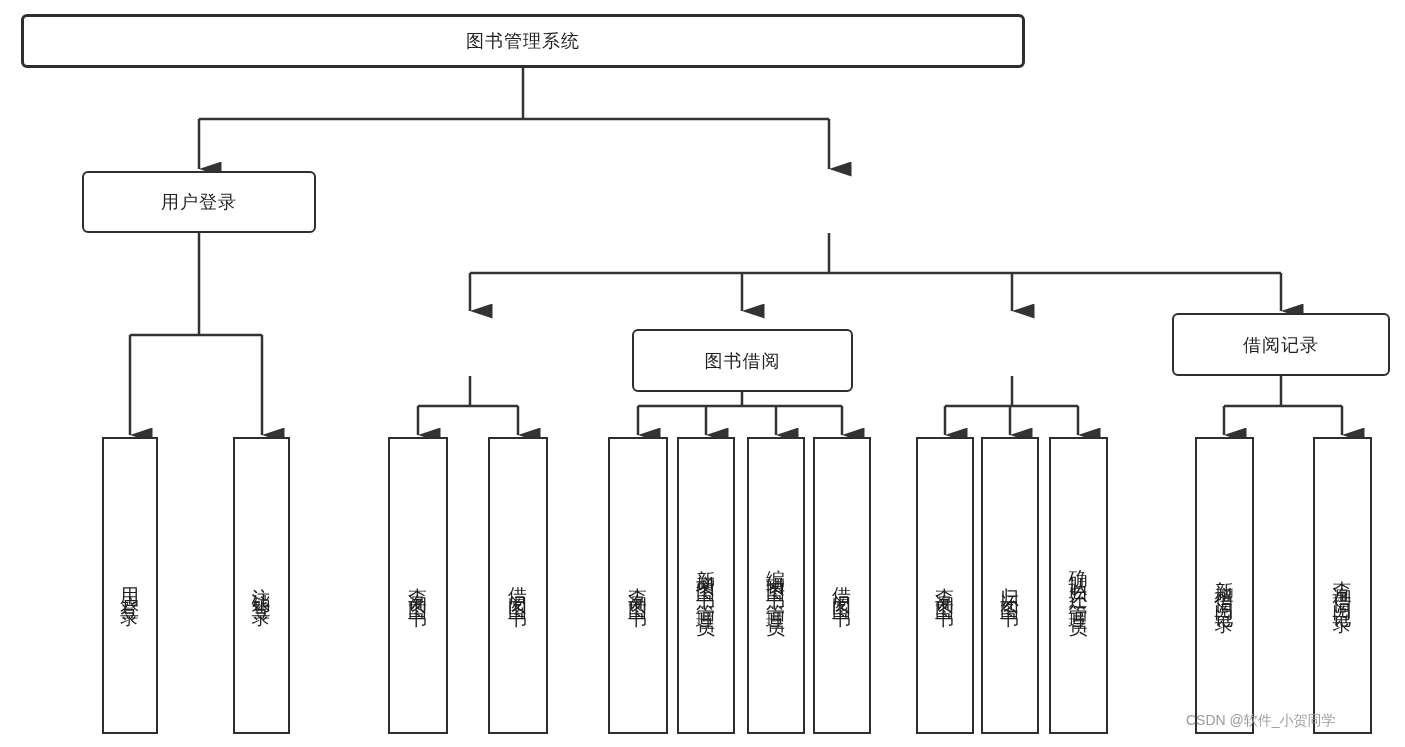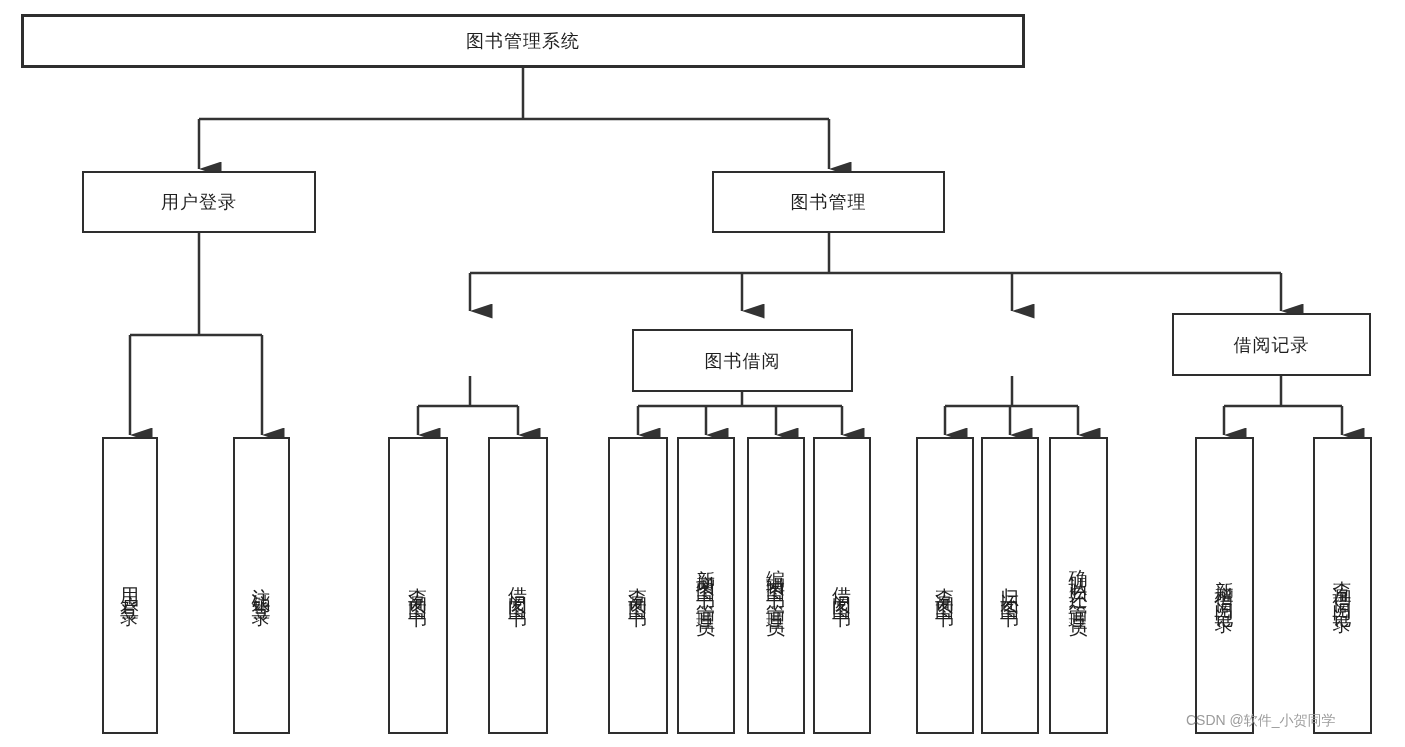--- a/index.html
+++ b/index.html
@@ -22,21 +22,21 @@
   .node{
     position:absolute;
     box-sizing:border-box;
     border:2px solid var(--box-border);
     background:#fff;
     display:flex;
     align-items:center;
     justify-content:center;
     text-align:center;
   }
-  .node.h{font-size:18px;letter-spacing:1px;}
+  .node.h{font-size:18px;letter-spacing:1px;border-radius:6px;}
   .node.root{border-width:3px;}
   .node.v{
     font-size:19px;
   }
   .node.v .vtxt{
     writing-mode:vertical-rl;
     text-orientation:mixed;
     letter-spacing:7px;
     line-height:1;
     white-space:nowrap;
@@ -95,24 +95,23 @@
 
       <path d="M1281,376 V406 M1224,406 H1342"></path>
       <path d="M1224,406 V435" marker-end="url(#arrow)"></path>
       <path d="M1342,406 V435" marker-end="url(#arrow)"></path>
     </g>
   </svg>
 
   <div class="node h root" style="left:21px;top:14px;width:1004px;height:54px;">图书管理系统</div>
 
   <div class="node h" style="left:82px;top:171px;width:234px;height:62px;">用户登录</div>
-  <div class="node h" style="left:712px;top:171px;width:233px;height:62px;">图书管理</div>
 
   <div class="node h" style="left:632px;top:329px;width:221px;height:63px;">图书借阅</div>
-  <div class="node h" style="left:1172px;top:313px;width:199px;height:63px;">借阅记录</div>
+  <div class="node h" style="left:1172px;top:313px;width:218px;height:63px;">借阅记录</div>
 
   <div class="node v" style="left:102px;top:437px;width:56px;height:297px;">
     <span class="vtxt">用户登录</span>
   </div>
   <div class="node v" style="left:233px;top:437px;width:57px;height:297px;">
     <span class="vtxt">注销登录</span>
   </div>
 
   <div class="node v" style="left:388px;top:437px;width:60px;height:297px;">
     <span class="vtxt">查询图书</span>

